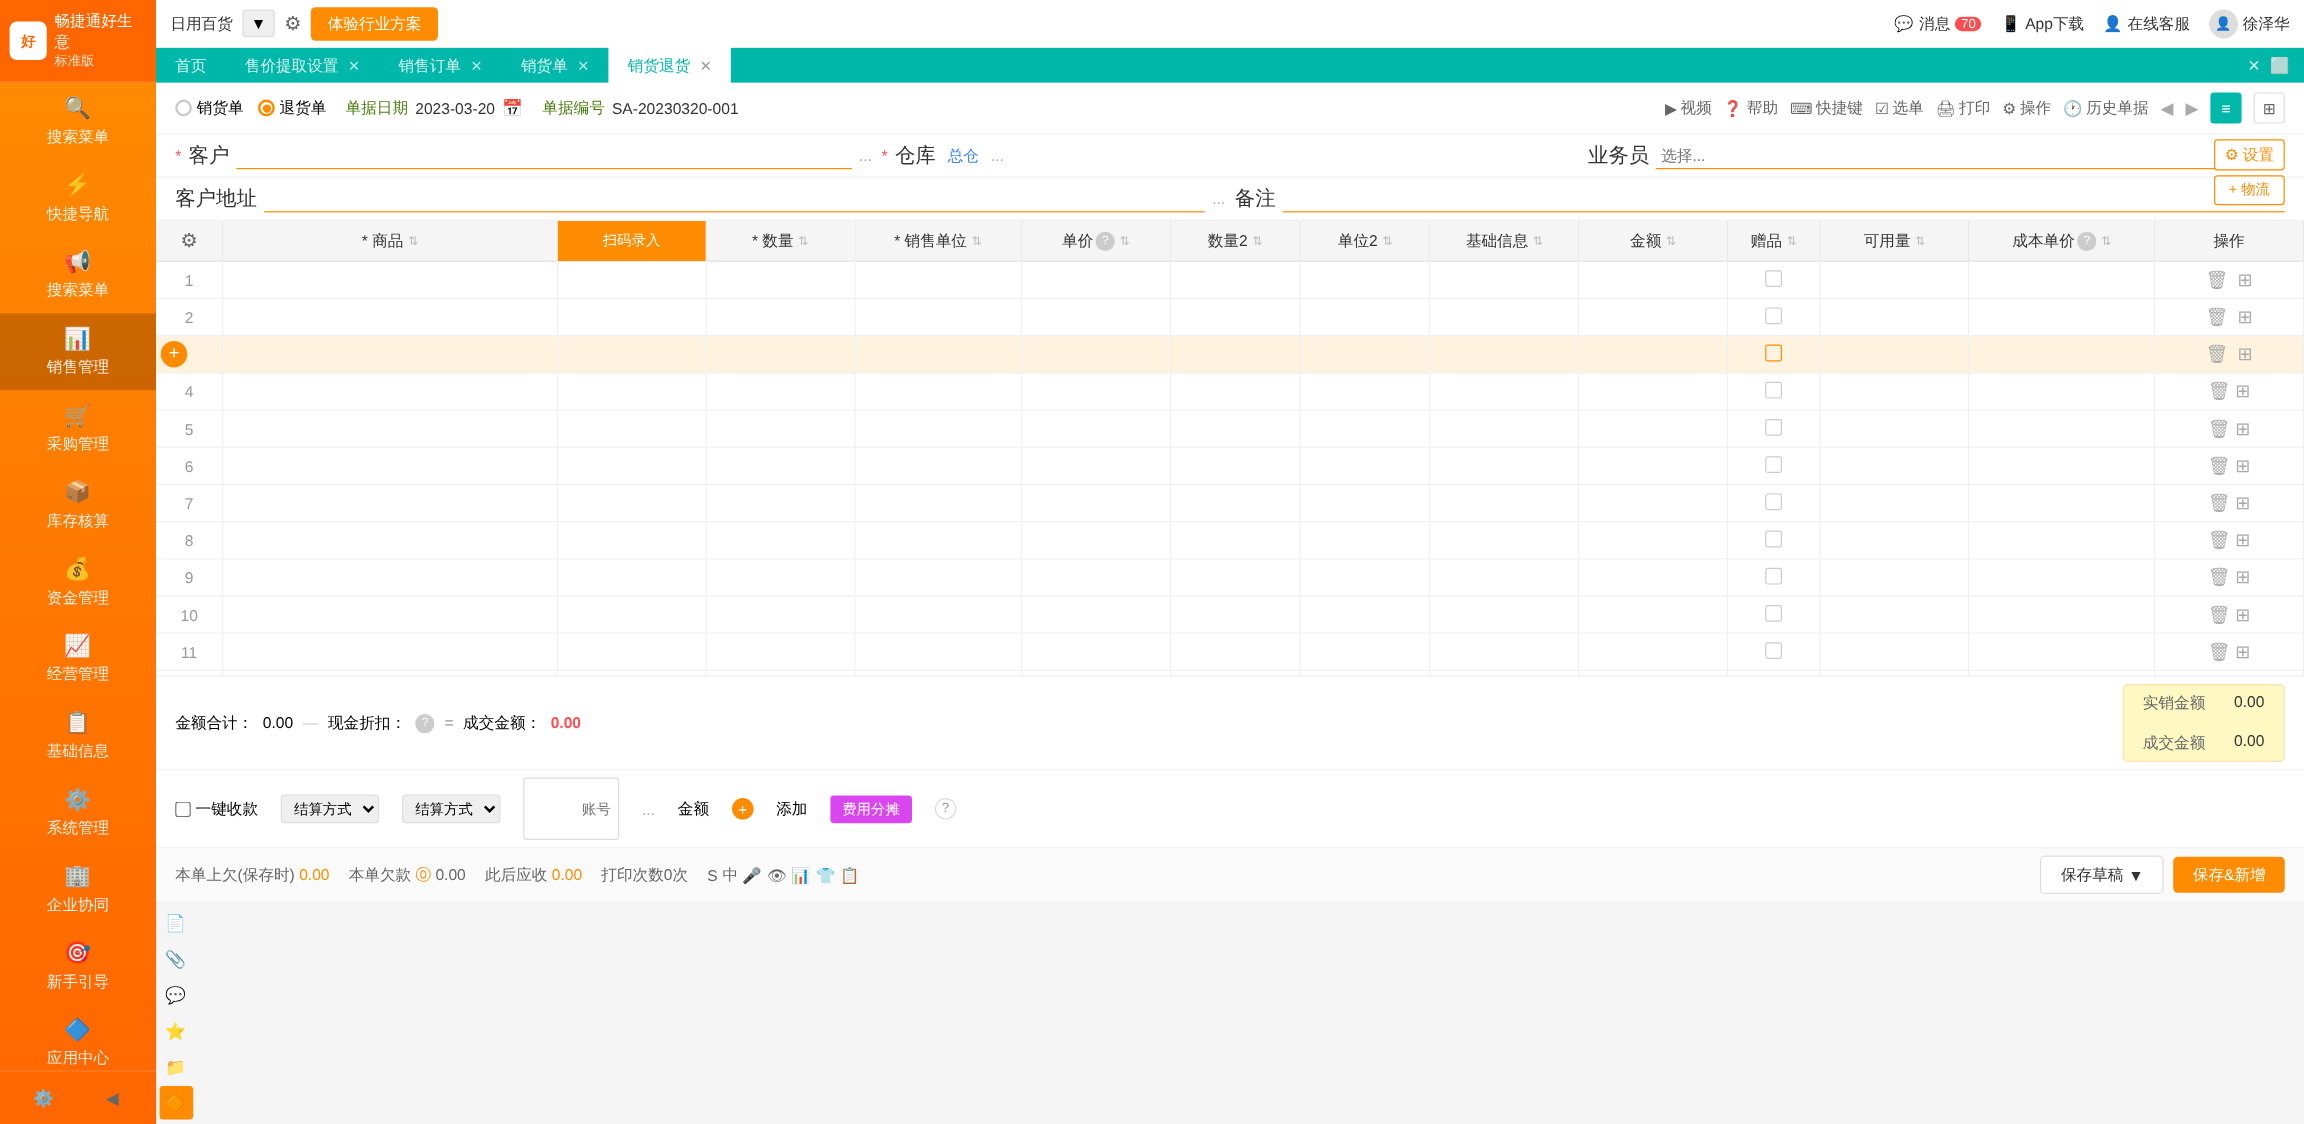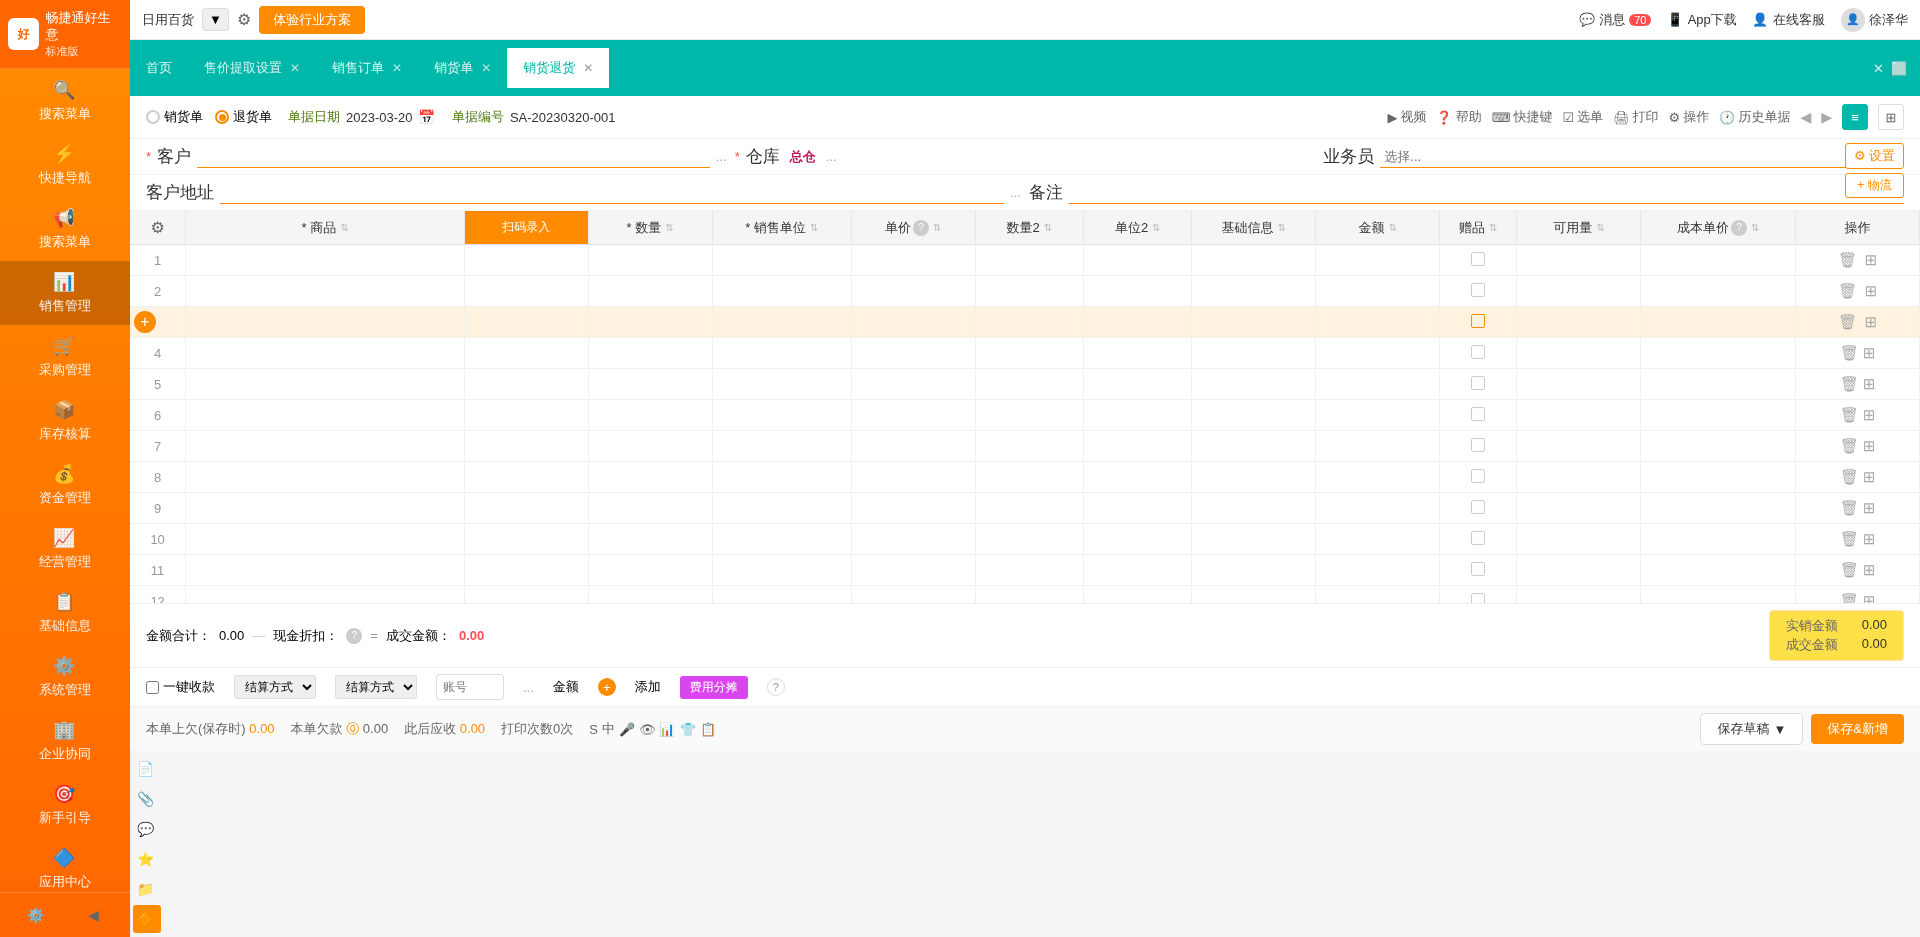--- a/index.html
+++ b/index.html
@@ -124,21 +124,21 @@
     .avatar {
       width: 24px; height: 24px;
       background: #ddd;
       border-radius: 50%;
       display: flex; align-items: center; justify-content: center;
       font-size: 11px;
     }
 
     
     .tabbar {
-      height: 56px;
+      height: 29px;
       background: #00b8a9;
       display: flex;
       align-items: center;
       padding: 0 0;
     }
     .tab {
       padding: 0 16px;
       height: 40px;
       display: flex;
       align-items: center;
@@ -473,23 +473,24 @@
       margin-left: auto;
       display: flex;
       align-items: center;
       gap: 10px;
       font-size: 12px;
     }
 
     .bottom-input-field {
       border: 1px solid #ddd;
       border-radius: 3px;
-      padding: 5px 6px;
+      padding: 18px 6px;
       font-size: 12px;
-      width: 68px;
+      width: 80px;
+      text-align: right;
     }
   </style>
 </head>
 <body>
 
 <div class="sidebar">
   <div class="sidebar-logo">
     <div class="logo-icon">好</div>
     <div class="logo-text">
       <div>畅捷通好生意</div>
@@ -672,21 +673,21 @@
     <div style="padding: 6px 16px; display: flex; align-items: center; gap: 8px; border-bottom: 1px solid #f0f0f0; position: relative;">
       <div class="field-group" style="flex:1">
         <span class="required-star">*</span>
         <span class="field-label">客户</span>
         <input type="text" class="field-input" style="width: 200px;">
         <span class="field-dots">...</span>
       </div>
       <div class="field-group" style="flex:1">
         <span class="required-star">*</span>
         <span class="field-label">仓库</span>
-        <span style="color:#be185d;margin:0 4px;font-weight:bold;">总仓</span>
+        <span style="color:#3b82f6;margin:0 4px;">总仓</span>
         <span class="field-dots">...</span>
       </div>
       <div class="field-group" style="flex:1">
         <span class="field-label">业务员</span>
         <input type="text" class="field-input" placeholder="选择..." style="width: 150px;">
         <span class="field-dots">...</span>
       </div>
       <div style="position:absolute;right:16px;top:4px;display:flex;flex-direction:column;gap:4px;">
         <button class="set-btn">
           <span>⚙</span>
@@ -1019,21 +1020,21 @@
     <div class="bottom-bar">
       <span>金额合计：</span>
       <span>0.00</span>
       <span style="color:#ccc;">—</span>
       <span>现金折扣：</span>
       <span class="help-icon">?</span>
       <span style="color:#999;">=</span>
       <span>成交金额：</span>
       <span class="deal-amount">0.00</span>
 
-      <div style="margin-left:auto;background:#fde047;border:1px solid #ffe0b2;border-radius:4px;padding:6px 16px;font-size:13px;display:flex;flex-direction:column;gap:1px;">
+      <div style="margin-left:auto;background:#fef9c3;border:1px solid #ffe0b2;border-radius:4px;padding:6px 16px;font-size:13px;display:flex;flex-direction:column;gap:15px;">
         <div class="summary-row">
           <span class="summary-label">实销金额</span>
           <span class="summary-value">0.00</span>
         </div>
         <div class="summary-row">
           <span class="summary-label">成交金额</span>
           <span class="summary-value">0.00</span>
         </div>
       </div>
     </div>

